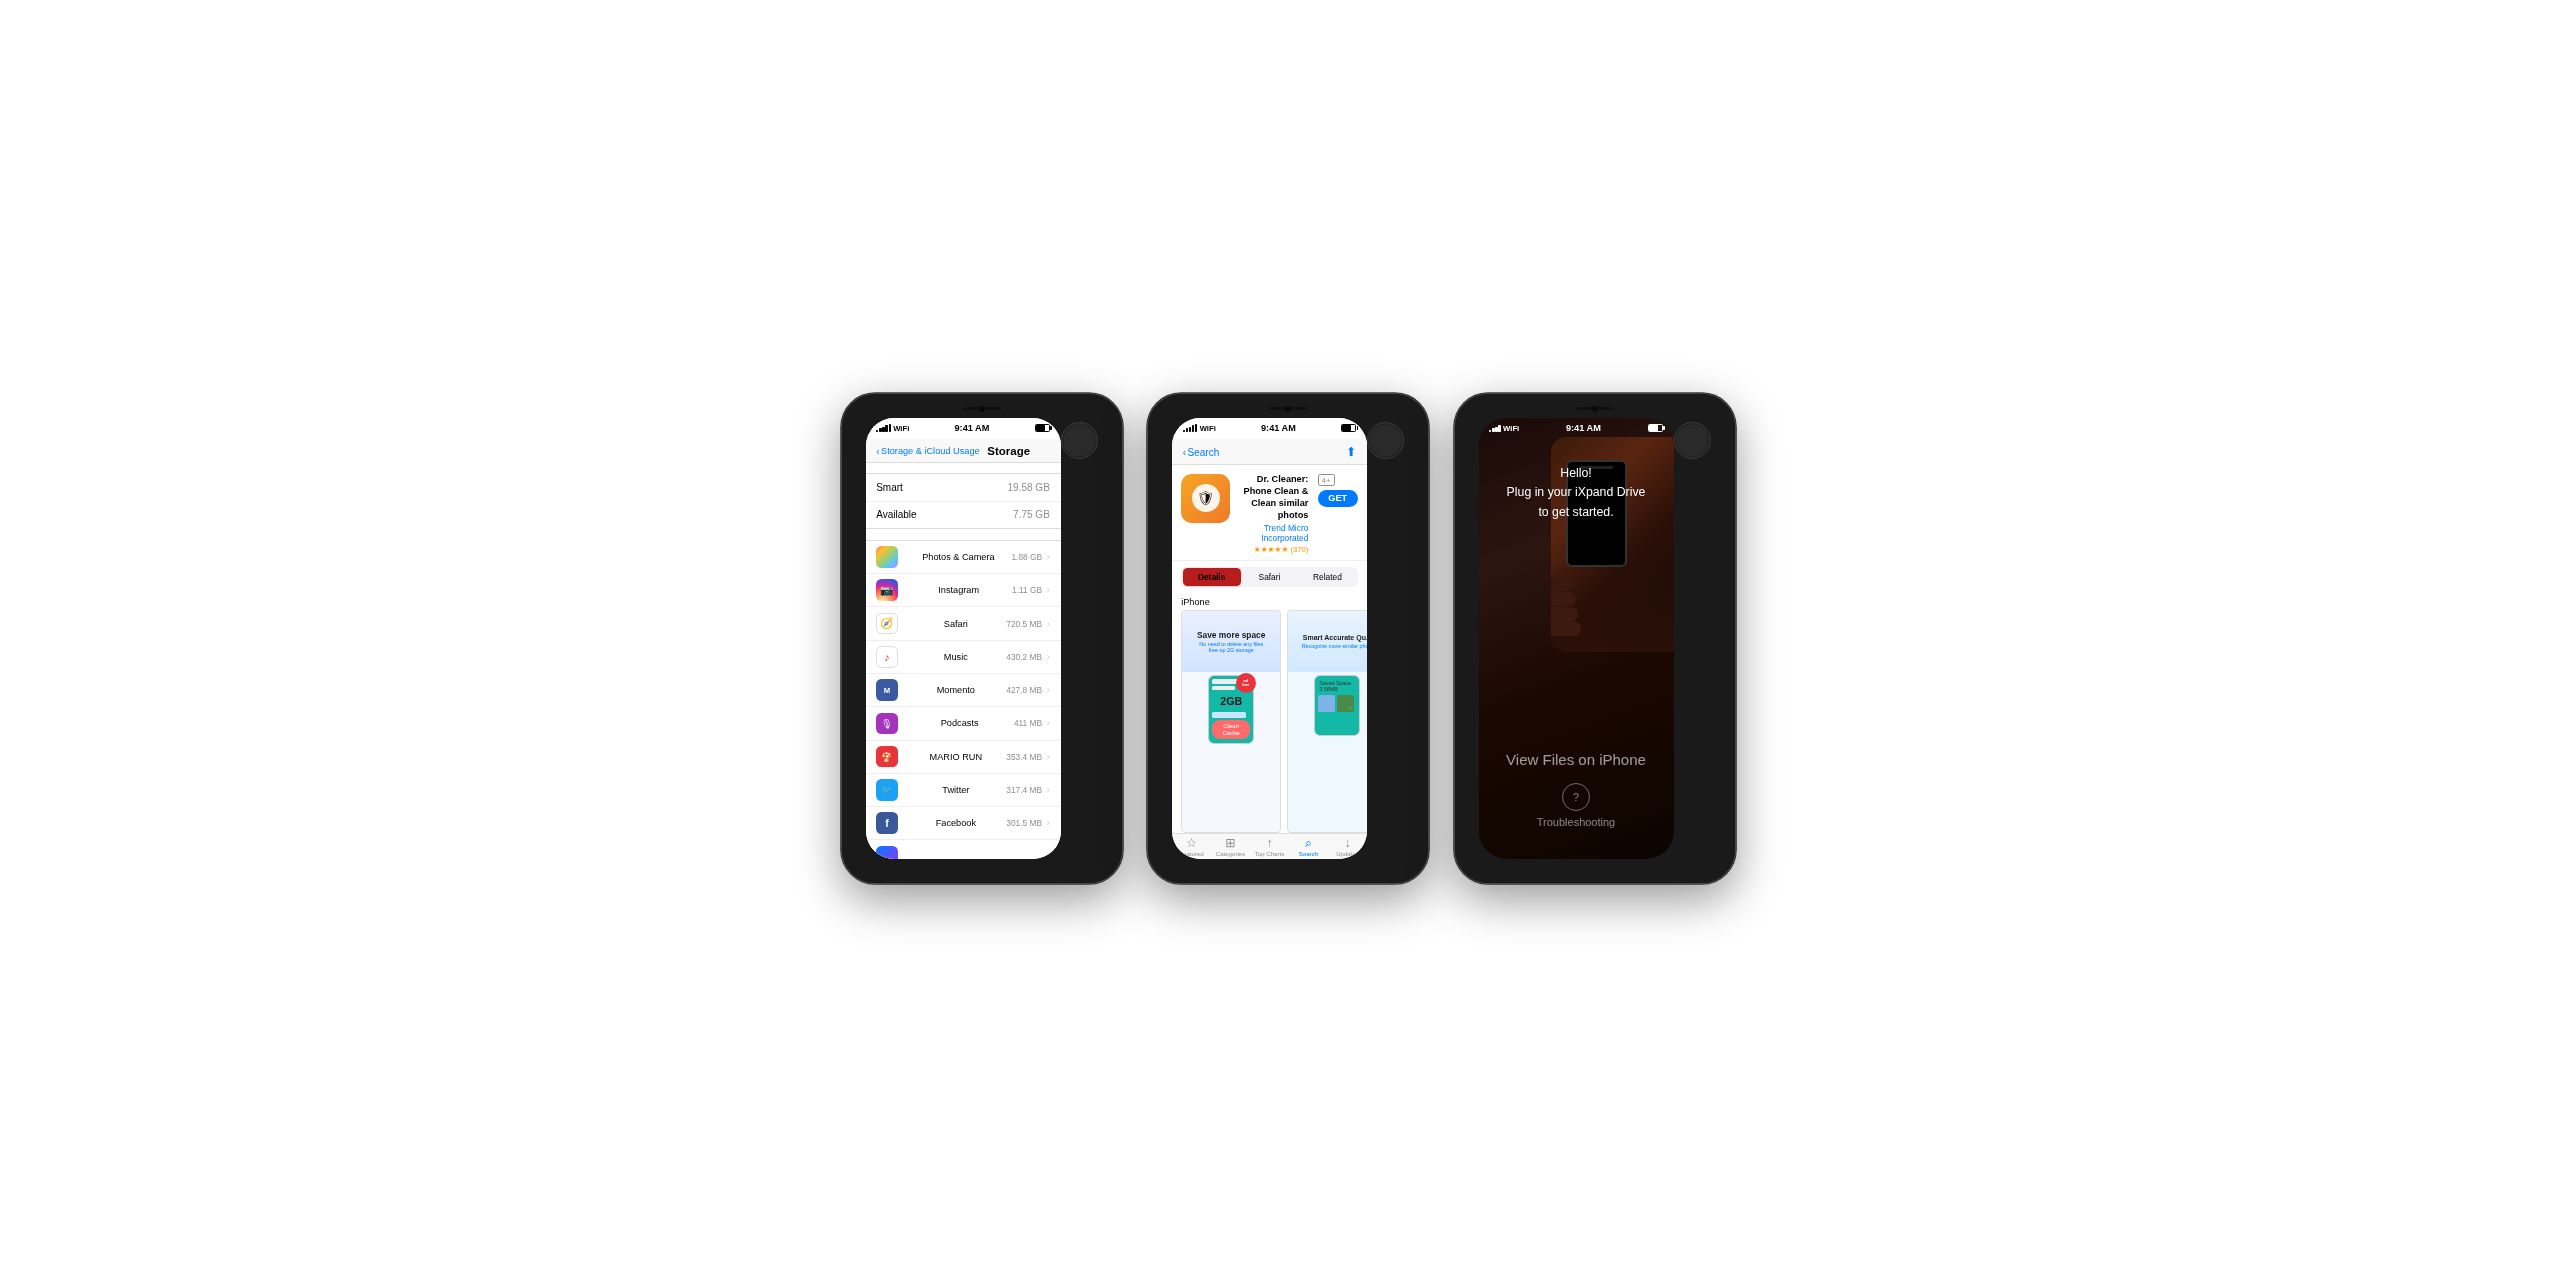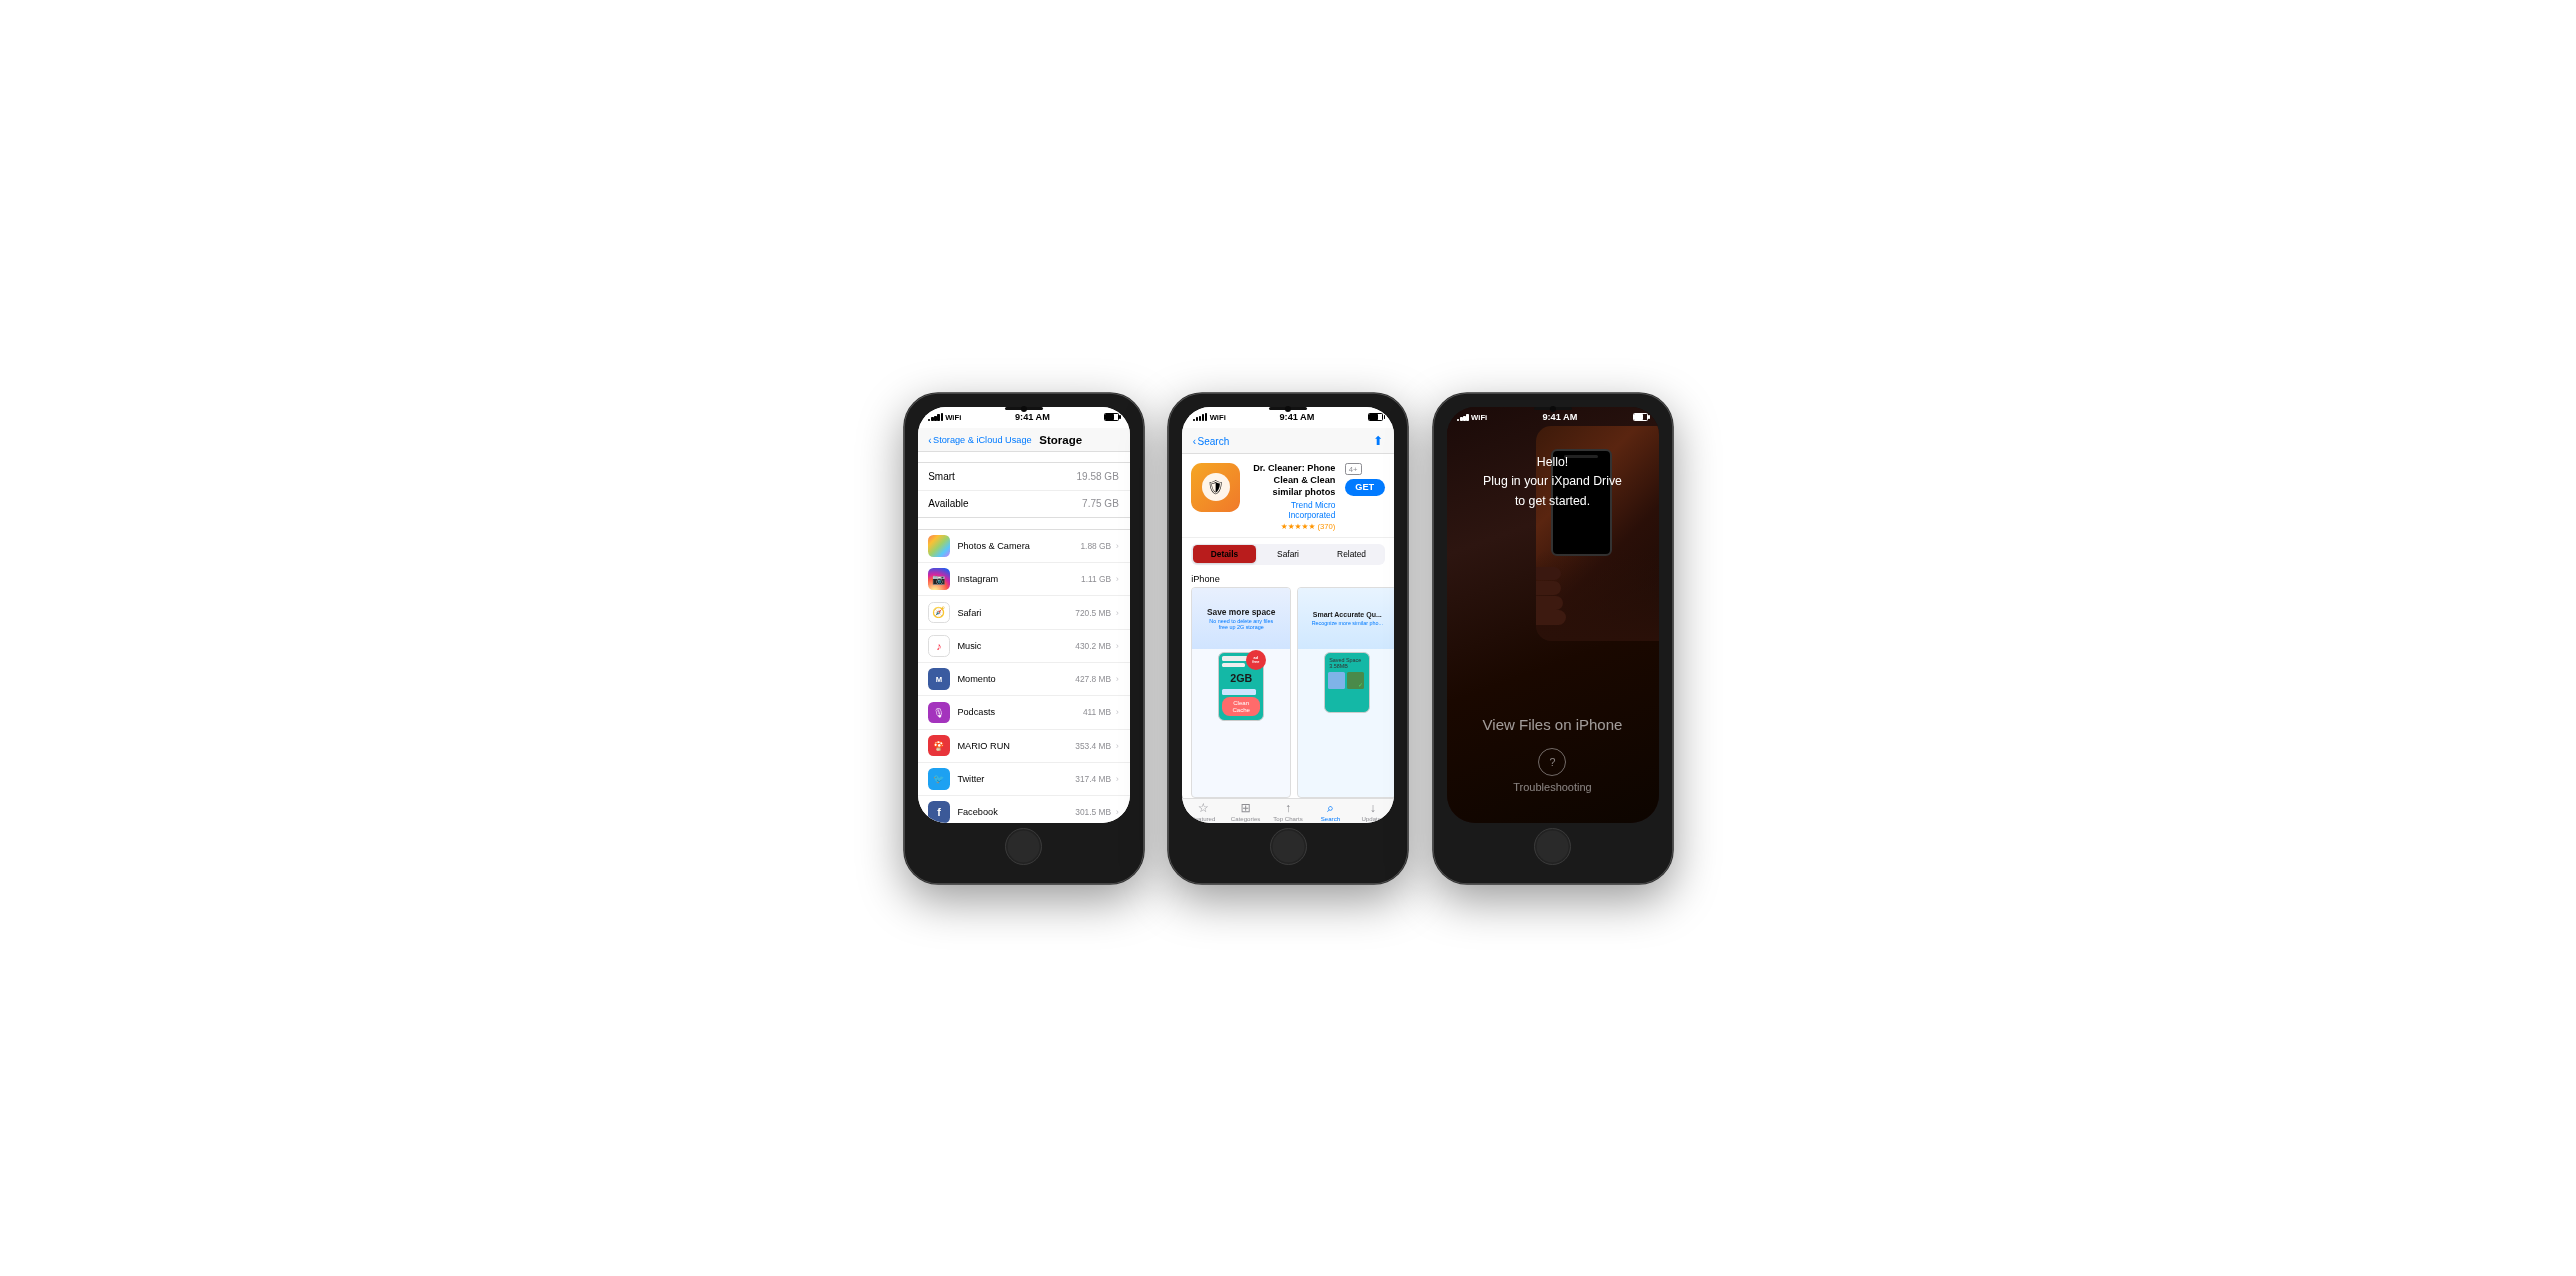--- a/index.html
+++ b/index.html
@@ -13,29 +13,29 @@
     }
     .scene {
       display: flex;
       gap: 24.5px;
       align-items: center;
       padding: 31px;
     }
 
     
     .phone {
-      width: 240px;
+      width: 282px;
       height: 491px;
       background: #1a1a1a;
       border-radius: 34px;
-      padding: 14px;
+      padding: 25px;
       box-shadow: 0 0 0 0.8px #333, 0 15.3px 46px rgba(0,0,0,0.4), inset 0 0 0 0.8px #555;
       position: relative;
       display: flex;
-      flex-direction: column;
+      flex-direction: row;
     }
     .phone-inner {
       flex: 1;
       background: #fff;
       border-radius: 28px;
       overflow: hidden;
       display: flex;
       flex-direction: column;
       position: relative;
     }
@@ -153,21 +153,21 @@
     }
     .app-row:last-child { border-bottom: none; }
     .app-icon-wrap {
       width: 21.5px; height: 21.5px;
       border-radius: 5.4px;
       margin-right: 7.7px;
       overflow: hidden;
       flex-shrink: 0;
       display: flex; align-items: center; justify-content: center;
     }
-    .app-name { flex: 1; color: #000; }
+    .app-name { flex: 1; color: #000; text-align: center; }
     .app-size { color: #8e8e93; font-size: 8.4px; margin-right: 4.6px; }
     .chevron { color: #c7c7cc; font-size: 9.2px; }
 
     
     .icon-photos { background: linear-gradient(135deg, #fa7c54, #fac034, #9ed06c, #5ac7fa, #c77bfa); }
     .icon-instagram {
       background: radial-gradient(circle at 30% 107%, #fdf497 0%, #fdf497 5%, #fd5949 45%, #d6249f 60%, #285AEB 90%);
     }
     .icon-safari { background: #fff; border: 0.8px solid #ddd; }
     .icon-music { background: #fff; border: 0.8px solid #ddd; }

